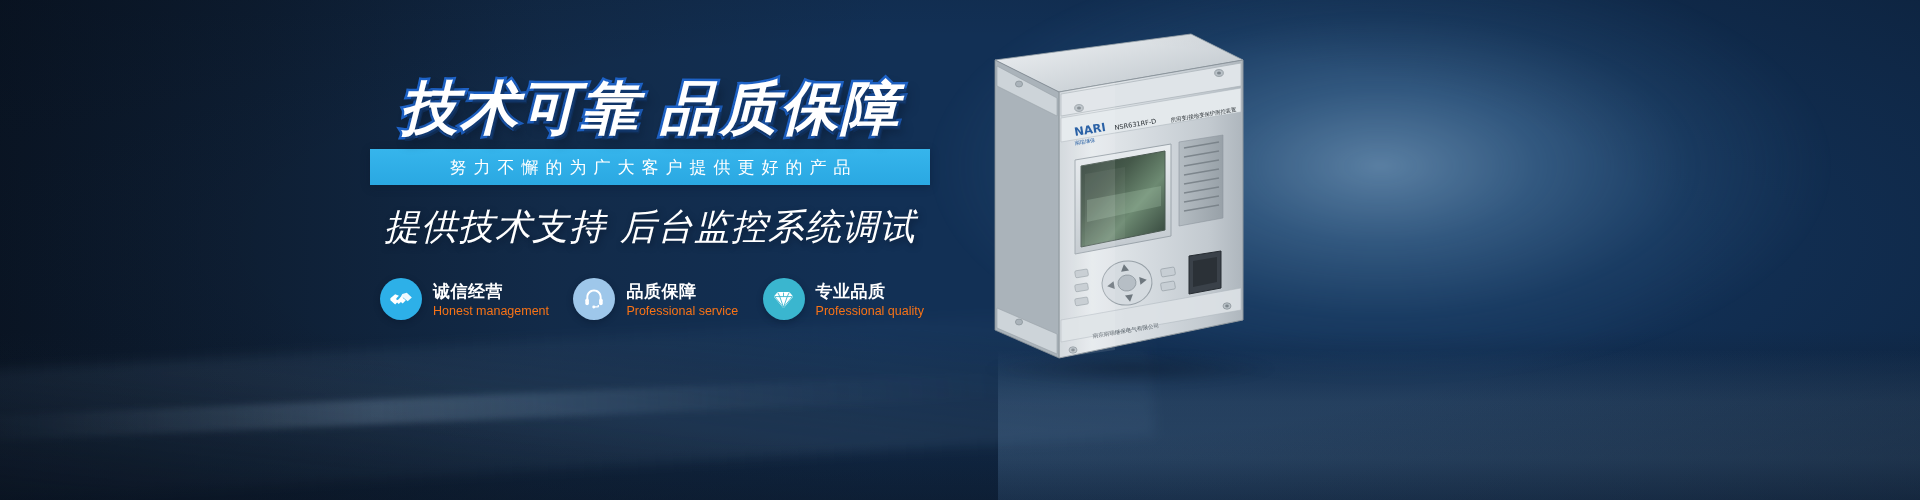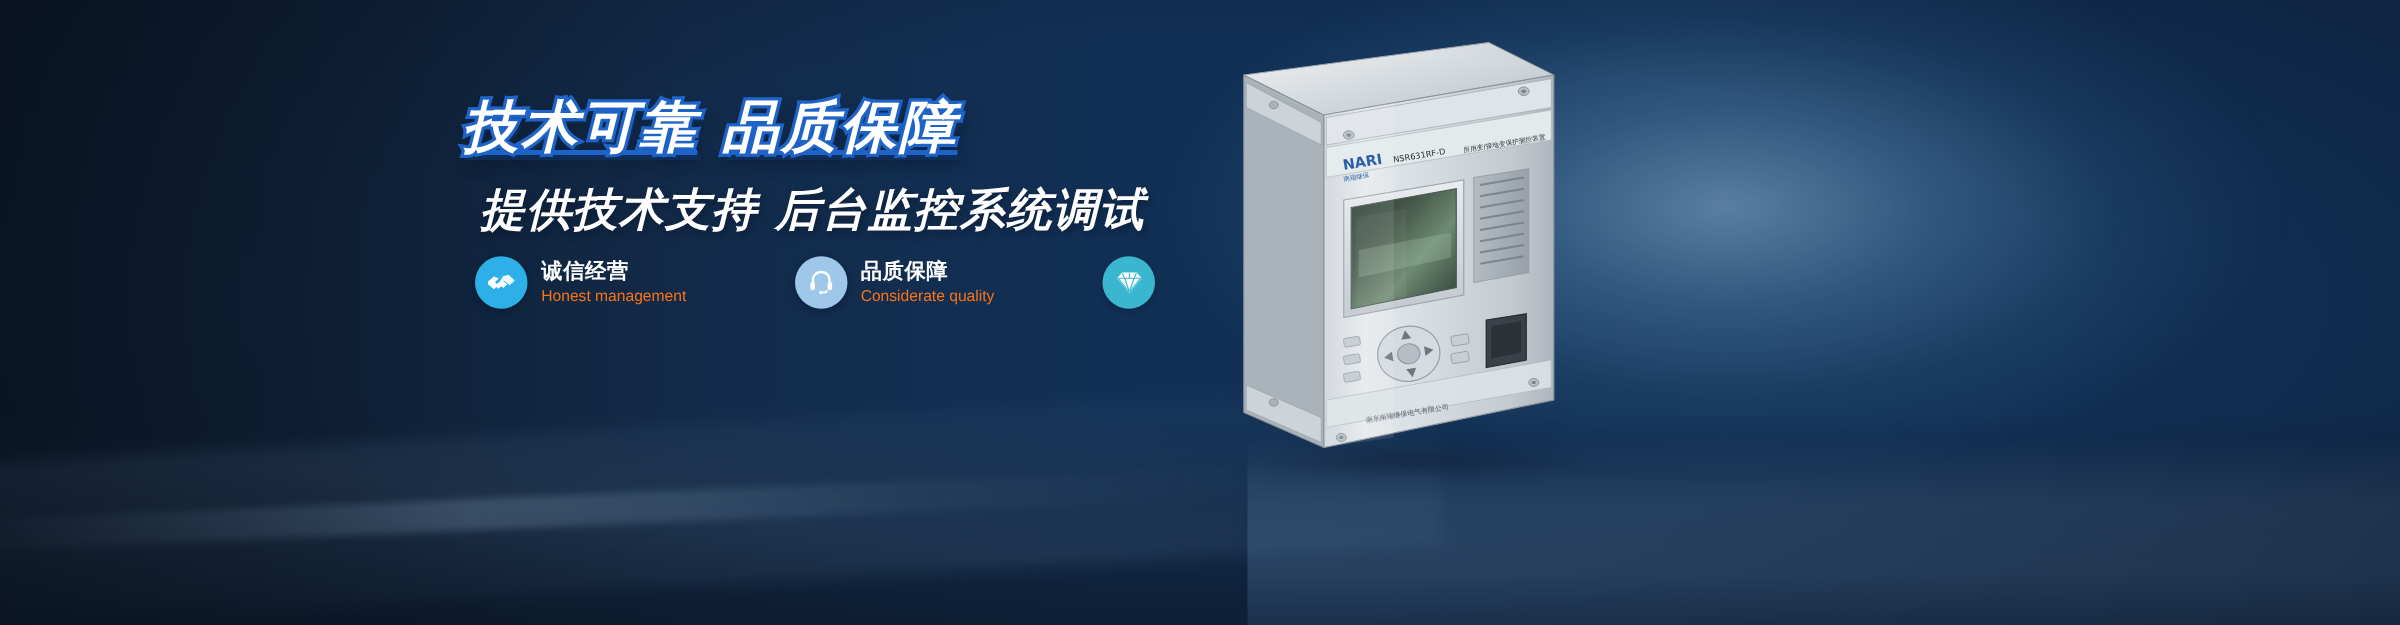--- a/index.html
+++ b/index.html
@@ -53,34 +53,33 @@
     background:radial-gradient(ellipse 78% 88% at 50% 48%, rgba(0,0,0,0) 46%, rgba(4,10,20,0.42) 100%);
   }
 
   
   .copy{
     position:absolute;left:370px;top:78px;width:560px;
   }
 
   .headline{
     font-family:"DejaVu Sans","Liberation Sans",sans-serif;
-    font-size:45px;
+    font-size:58px;
     font-weight:bold;
     font-style:italic;
     letter-spacing:2px;
     color:#ffffff;
     line-height:1.06;
     white-space:nowrap;
-    text-align:left;
+    text-align:center;
     -webkit-text-stroke:5px #1e63c8;
     paint-order:stroke fill;
     text-shadow:
        3px 4px 0 rgba(16,48,92,0.75),
        5px 7px 10px rgba(8,22,44,0.55);
-    text-decoration: underline;
   }
   .headline .gap{display:inline-block;width:20px;}
 
   .subbar{
     margin-top:10px;
     background:linear-gradient(180deg,#36b5ec 0%,#2aa8e2 100%);
     height:36px;
     display:flex;
     align-items:center;
     justify-content:center;
@@ -91,33 +90,33 @@
     font-size:17px;
     letter-spacing:7px;
     font-family:"DejaVu Sans","Liberation Sans",sans-serif;
     text-indent:7px;
   }
 
   .headline2{
     margin-top:18px;
     font-family:"DejaVu Sans","Liberation Sans",sans-serif;
     font-size:36px;
-    font-weight:bold;
+    font-weight:normal;
     font-style:italic;
     color:#ffffff;
     letter-spacing:1px;
     text-align:center;
     white-space:nowrap;
     text-shadow:2px 3px 6px rgba(8,22,44,0.6);
   }
   .headline2 .gap{display:inline-block;width:14px;}
 
   
   .features{
-    margin-top:12px;
+    margin-top:26px;
     display:flex;
     align-items:flex-end;
     justify-content:space-between;
     padding:0 6px 0 10px;
   }
   .feature{
     display:flex;
     align-items:center;
     gap:11px;
   }
@@ -292,20 +291,23 @@
   </div>
 
   <div class="bg-vignette"></div>
 
   <div class="copy">
 
     <div class="headline">
       <span>技术可靠</span><span class="gap"></span><span>品质保障</span>
     </div>
 
+    <div class="subbar">
+      <span>努力不懈的为广大客户提供更好的产品</span>
+    </div>
 
     <div class="headline2">
       <span>提供技术支持</span><span class="gap"></span><span>后台监控系统调试</span>
     </div>
 
     <div class="features">
 
       <div class="feature">
         <div class="f-icon" style="background:#2db0e8;">
           <svg width="26" height="26" viewBox="0 0 24 24" fill="#ffffff">
@@ -324,38 +326,42 @@
           <svg width="24" height="24" viewBox="0 0 24 24" fill="#ffffff">
             <path d="M12 2.6 C7.6 2.6 4.4 5.9 4.4 10.1 L4.4 12.4 L6.3 12.4 L6.3 10.1 C6.3 7.0 8.8 4.5 12 4.5 C15.2 4.5 17.7 7.0 17.7 10.1 L17.7 12.4 L19.6 12.4 L19.6 10.1 C19.6 5.9 16.4 2.6 12 2.6 Z"></path>
             <rect x="3.3" y="11.4" width="3.6" height="6.8" rx="1.8"></rect>
             <rect x="17.1" y="11.4" width="3.6" height="6.8" rx="1.8"></rect>
             <path d="M17.0 18.0 L17.0 19.2 C17.0 20.0 16.4 20.6 15.6 20.6 L13.0 20.6 L13.0 19.2 L15.6 19.2 L15.6 18.0 Z"></path>
             <rect x="10.3" y="18.6" width="3.0" height="2.8" rx="1.4"></rect>
           </svg>
         </div>
         <div class="f-text">
           <span class="f-cn">品质保障</span>
-          <span class="f-en">Considerate quality</span>
+          <span class="f-en">Professional service</span>
         </div>
       </div>
 
       <div class="feature">
         <div class="f-icon" style="background:#3ab6cf;">
           <svg width="25" height="25" viewBox="0 0 24 24" fill="none" stroke="#ffffff" stroke-width="1.1">
             <path d="M3.4 9.2 L6.6 5.4 L17.4 5.4 L20.6 9.2 L12 19.6 Z" fill="#ffffff" stroke="#ffffff" stroke-width="1.1" stroke-linejoin="round"></path>
             <g stroke="#3ab6cf" stroke-width="0.85">
               <line x1="3.4" y1="9.2" x2="20.6" y2="9.2"></line>
               <line x1="6.6" y1="5.4" x2="8.4" y2="9.2"></line>
               <line x1="17.4" y1="5.4" x2="15.6" y2="9.2"></line>
               <line x1="12" y1="5.4" x2="12" y2="9.2"></line>
               <line x1="8.4" y1="9.2" x2="12" y2="19.6"></line>
               <line x1="15.6" y1="9.2" x2="12" y2="19.6"></line>
               <line x1="3.4" y1="9.2" x2="12" y2="19.6"></line>
               <line x1="20.6" y1="9.2" x2="12" y2="19.6"></line>
             </g>
           </svg>
         </div>
+        <div class="f-text">
+          <span class="f-cn">专业品质</span>
+          <span class="f-en">Professional quality</span>
+        </div>
       </div>
 
     </div>
   </div>
 
 </div>
 
 </body></html>

